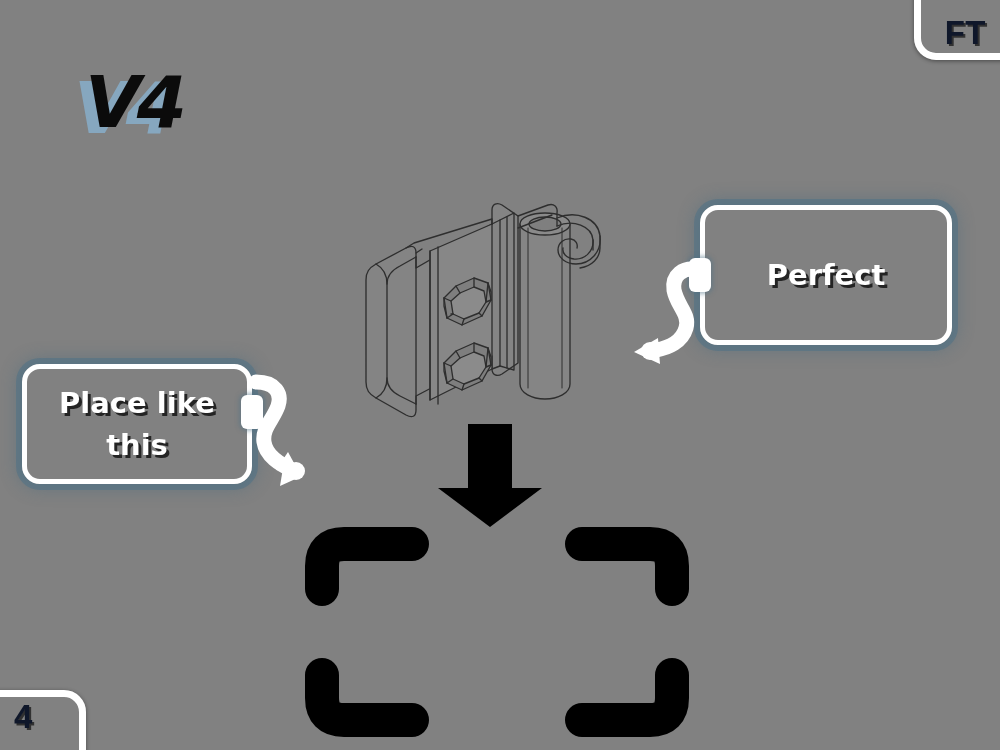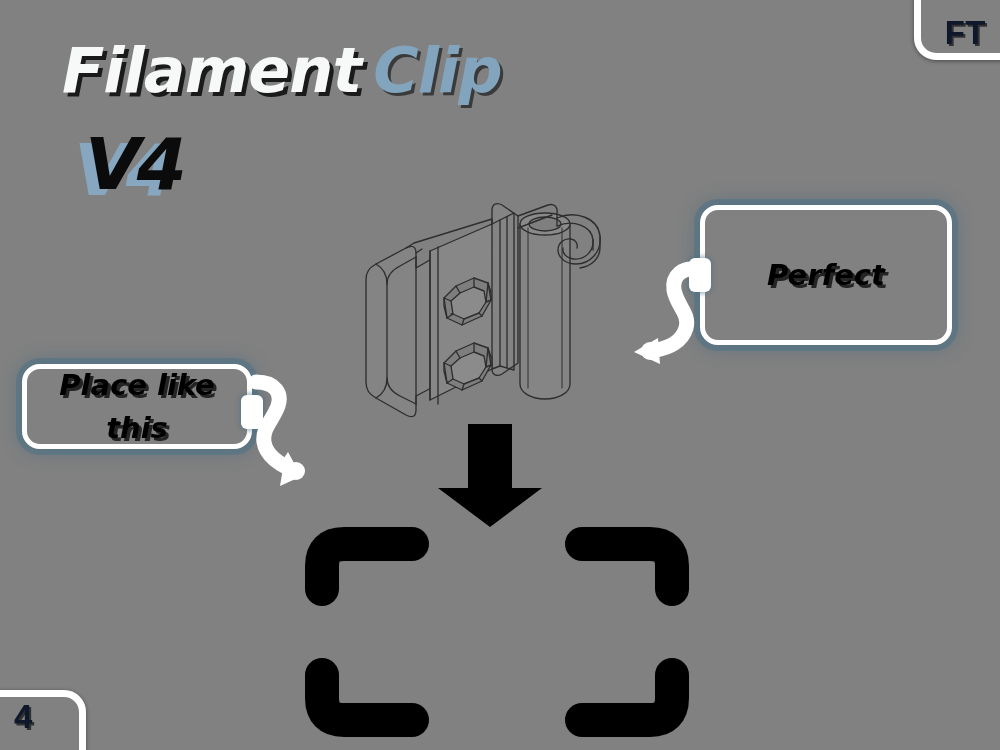--- a/index.html
+++ b/index.html
@@ -92,31 +92,30 @@
     border-radius:18px;
     background:rgba(130,130,130,.30);
     box-shadow:0 0 0 6px rgba(79,113,133,.55),
                0 0 16px 6px rgba(70,104,126,.40);
     display:flex;
     flex-direction:column;
     align-items:center;
     justify-content:center;
   }
   .callout-text {
-    color:#000000;
-    font-family:"DejaVu Sans", sans-serif;
-    font-style:italic;
+    color:#ffffff;
+    font-family:"DejaVu Sans", sans-serif;
     font-weight:bold;
     font-size:29px;
     text-shadow:3px 3px 0 rgba(0,0,0,.72);
     white-space:nowrap;
     line-height:1.45;
     text-align:center;
   }
-  #callout-left  { left:22px;  top:364px; width:230px; height:85px; }
+  #callout-left  { left:22px;  top:364px; width:230px; height:120px; }
   #callout-right { left:700px; top:205px; width:252px; height:140px; }
 
   
   .nub {
     position:absolute;
     width:22px; height:34px;
     background:#ffffff;
     border-radius:6px;
     box-shadow:0 0 4px 2px rgba(79,113,133,.5);
   }
@@ -124,23 +123,20 @@
   #nub-right { left:-16px;  top:48px; }
 
   
   .overlay { position:absolute; left:0; top:0; width:1000px; height:750px; pointer-events:none; }
   #model-layer { position:absolute; left:352px; top:188px; width:272px; height:240px; }
 </style>
 </head>
 <body>
 
 <div id="title-block">
-  <div id="title-line1">
-    <span id="title-word-main">Filament</span><span id="title-word-accent">Clip</span>
-  </div>
   <div id="title-line2">
     <span id="title-version-back">V4</span>
     <span id="title-version-front">V4</span>
   </div>
 </div>
 
 <div id="model-layer">
   <svg viewBox="0 0 272 240" width="272" height="240" fill="none" stroke="#2e2e2e" stroke-width="1.35" stroke-linejoin="round" stroke-linecap="round">
 
     <path d="M14 92 C14 84 17 80 24 76 L54 60 C60 57 64 58 64 65

